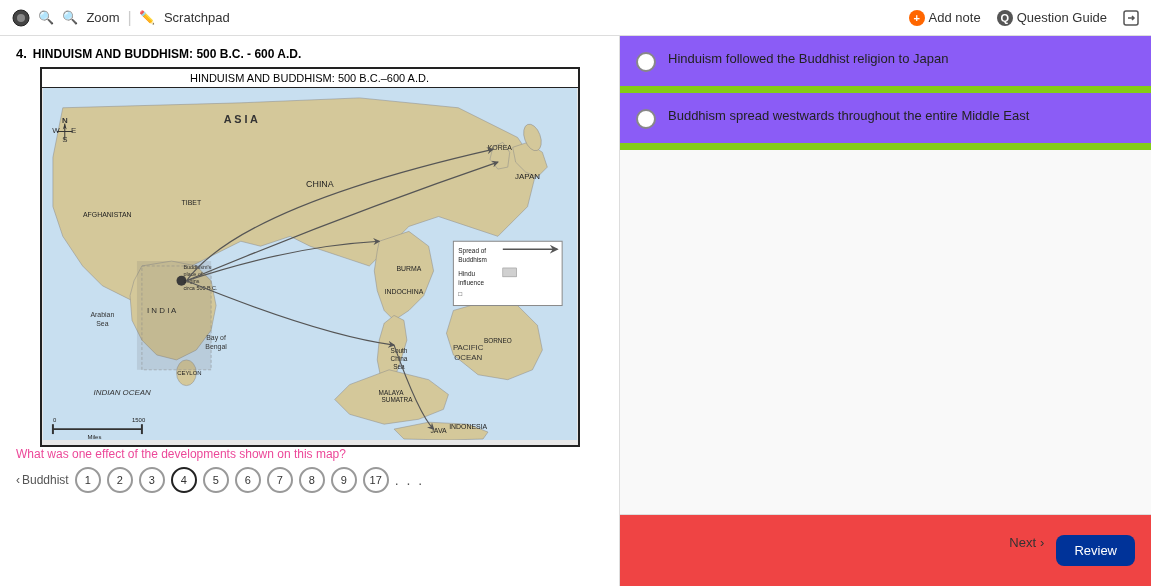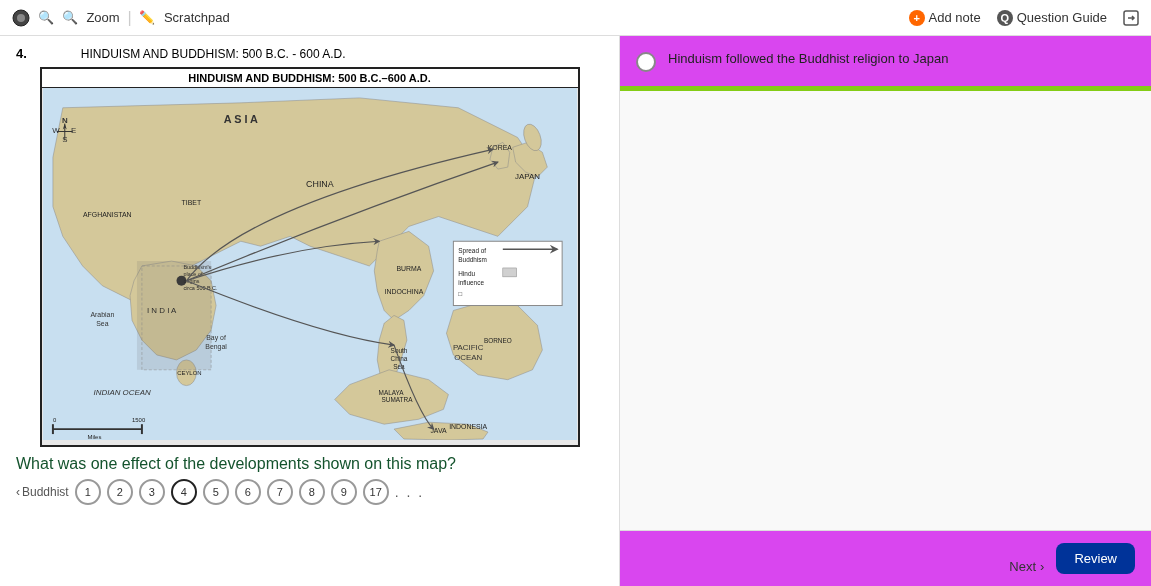--- a/index.html
+++ b/index.html
@@ -69,55 +69,53 @@
       border-right: 1px solid #ddd;
       overflow: hidden;
     }
     .question-num {
       font-size: 13px;
       font-weight: bold;
       margin-bottom: 4px;
     }
     .question-title {
       font-size: 13px;
-      font-weight: normal;
+      font-weight: bold;
       text-align: center;
       margin-bottom: 4px;
-      margin-left: 48px;
     }
 
     
     .map-container {
       width: 540px;
       height: 380px;
       border: 2px solid #222;
       background: #e8e8e8;
       position: relative;
       margin: 0 auto;
       overflow: hidden;
     }
 
     .map-inner-title {
       text-align: center;
       font-size: 11px;
-      font-weight: bold;
+      font-weight: normal;
       border-bottom: 1px solid #222;
       padding: 3px;
       background: #fff;
     }
 
     .map-svg {
       width: 100%;
       height: calc(100% - 24px);
     }
 
     .question-text {
-      font-size: 16px;
-      margin-top: 8px;
-      color: #14532d;
+      font-size: 12px;
+      color: #ec4899;
     }
 
     
     .nav-bar {
       display: flex;
       align-items: center;
       gap: 6px;
       margin-top: 6px;
     }
     .prev-btn {
@@ -159,47 +157,47 @@
       background: #f9f9f9;
       display: flex;
       flex-direction: column;
       padding: 0;
     }
 
     .answer-option {
       display: flex;
       align-items: flex-start;
       padding: 14px 16px;
-      border-bottom: 5px solid #84cc16;
-      background: #d946ef;
+      border-bottom: 7px solid #84cc16;
+      background: #8b5cf6;
       cursor: pointer;
       gap: 12px;
     }
     .radio-circle {
       width: 20px; height: 20px;
       border-radius: 50%;
       border: 2px solid #888;
       flex-shrink: 0;
       margin-top: 2px;
       background: white;
     }
     .answer-text {
       font-size: 13px;
       line-height: 1.4;
       color: #222;
     }
 
     
     .bottom-row {
       display: flex;
-      align-items: flex-end;
+      align-items: flex-start;
       justify-content: flex-end;
-      padding: 12px 16px;
+      padding: 20px 16px;
       border-top: 1px solid #ddd;
-      background: #d946ef;
+      background: #ef4444;
       gap: 12px;
       margin-top: auto;
     }
     .next-btn {
       font-size: 13px;
       color: #333;
       cursor: pointer;
       background: none;
       border: none;
       display: flex;
@@ -405,20 +403,24 @@
 
   <div class="right-panel">
 
     <div class="answer-option">
       <div class="radio-circle"></div>
       <span class="answer-text">Hinduism followed the Buddhist religion to Japan</span>
     </div>
 
 
 
+    <div class="answer-option">
+      <div class="radio-circle"></div>
+      <span class="answer-text">Buddhism spread westwards throughout the entire Middle East</span>
+    </div>
 
     <div class="bottom-row">
       <button class="next-btn">
         <span>Next</span>
         <span>›</span>
       </button>
       <button class="review-btn">
         <span>Review</span>
       </button>
     </div>

